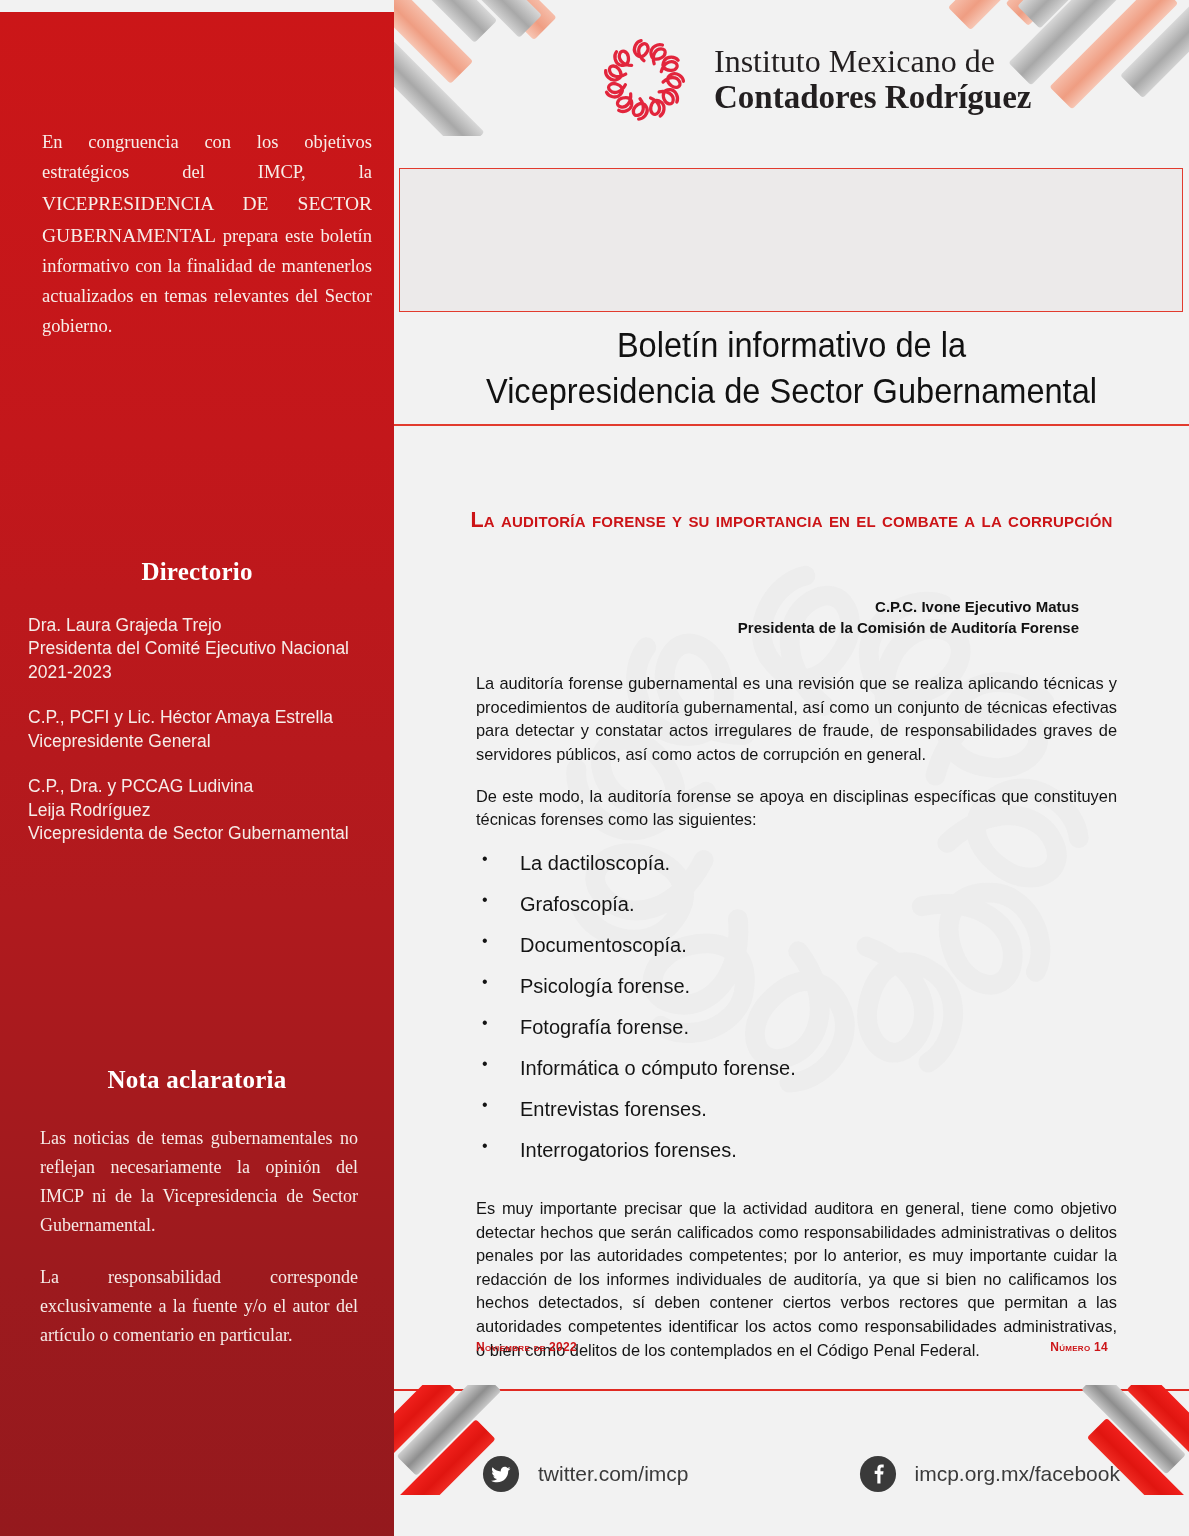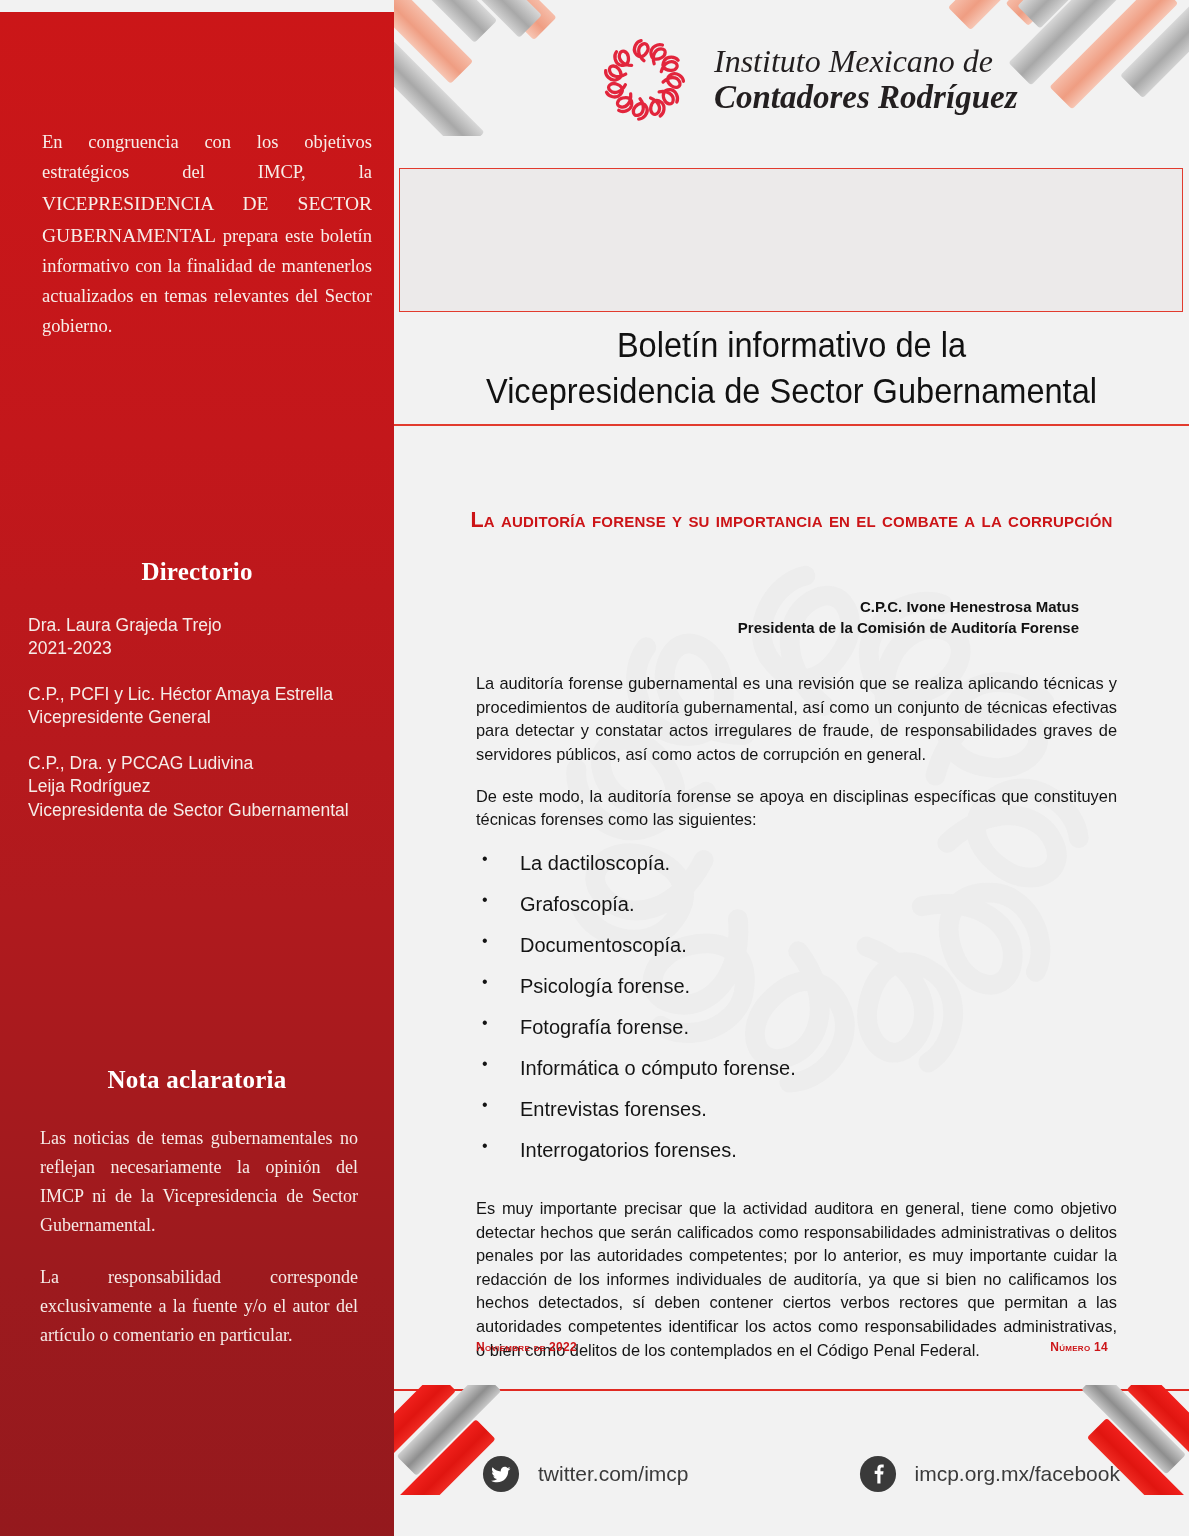--- a/index.html
+++ b/index.html
@@ -104,21 +104,20 @@
     left: 202px; top: 32px;
     display: flex;
     align-items: center;
     gap: 22px;
   }
   .logo-mark { width: 96px; height: 96px; }
   .logo-text {
     font-family: "Liberation Serif", serif;
     color: #231f20;
     line-height: 1.12;
-    font-style: italic;
   }
   .logo-line1 { font-size: 32px; }
   .logo-line2 { font-size: 33px; font-weight: bold; }
 
   
   .top-panel {
     position: absolute;
     left: 5px; top: 168px;
     width: 784px; height: 144px;
     border: 1.5px solid #e23b2e;
@@ -257,20 +256,21 @@
 
     <div class="sidebar-intro">
       <span>En congruencia con los objetivos estratégicos del IMCP, la </span><span class="emph">VICEPRESIDENCIA DE SECTOR GUBERNAMENTAL</span><span> prepara este boletín informativo con la finalidad de mantenerlos actualizados en temas relevantes del Sector gobierno.</span>
     </div>
 
     <div class="sb-heading" id="directorio-heading">Directorio</div>
 
     <div class="directory-list">
       <div class="dir-entry">
         <span class="ln">Dra. Laura Grajeda Trejo</span>
+        <span class="ln">Presidenta del Comité Ejecutivo Nacional</span>
         <span class="ln">2021-2023</span>
       </div>
       <div class="dir-entry">
         <span class="ln">C.P., PCFI y Lic. Héctor Amaya Estrella</span>
         <span class="ln">Vicepresidente General</span>
       </div>
       <div class="dir-entry">
         <span class="ln">C.P., Dra. y PCCAG Ludivina</span>
         <span class="ln">Leija Rodríguez</span>
         <span class="ln">Vicepresidenta de Sector Gubernamental</span>
@@ -420,21 +420,21 @@
               <path d="M0,-20 C-7,-26 -7,-34 -2,-37 C3,-40 6,-34 3,-29 C0,-24 -5,-22 -9,-28 C-12,-33 -8,-40 -3,-41"></path>
             </g>
         </g>
       </g>
     </svg>
 
     <div class="article">
       <div class="article-title">La auditoría forense y su importancia en el combate a la corrupción</div>
 
       <div class="byline">
-        <div>C.P.C. Ivone Henestrosa Matus</div>
+        <div>C.P.C. Ivone Ejecutivo Matus</div>
         <div>Presidenta de la Comisión de Auditoría Forense</div>
       </div>
 
       <div class="body-copy">
         <p>La auditoría forense gubernamental es una revisión que se realiza aplicando técnicas y procedimientos de auditoría gubernamental, así como un conjunto de técnicas efectivas para detectar y constatar actos irregulares de fraude, de responsabilidades graves de servidores públicos, así como actos de corrupción en general.</p>
         <p>De este modo, la auditoría forense se apoya en disciplinas específicas que constituyen técnicas forenses como las siguientes:</p>
       </div>
 
       <ul class="bullets">
         <li>La dactiloscopía.</li>

